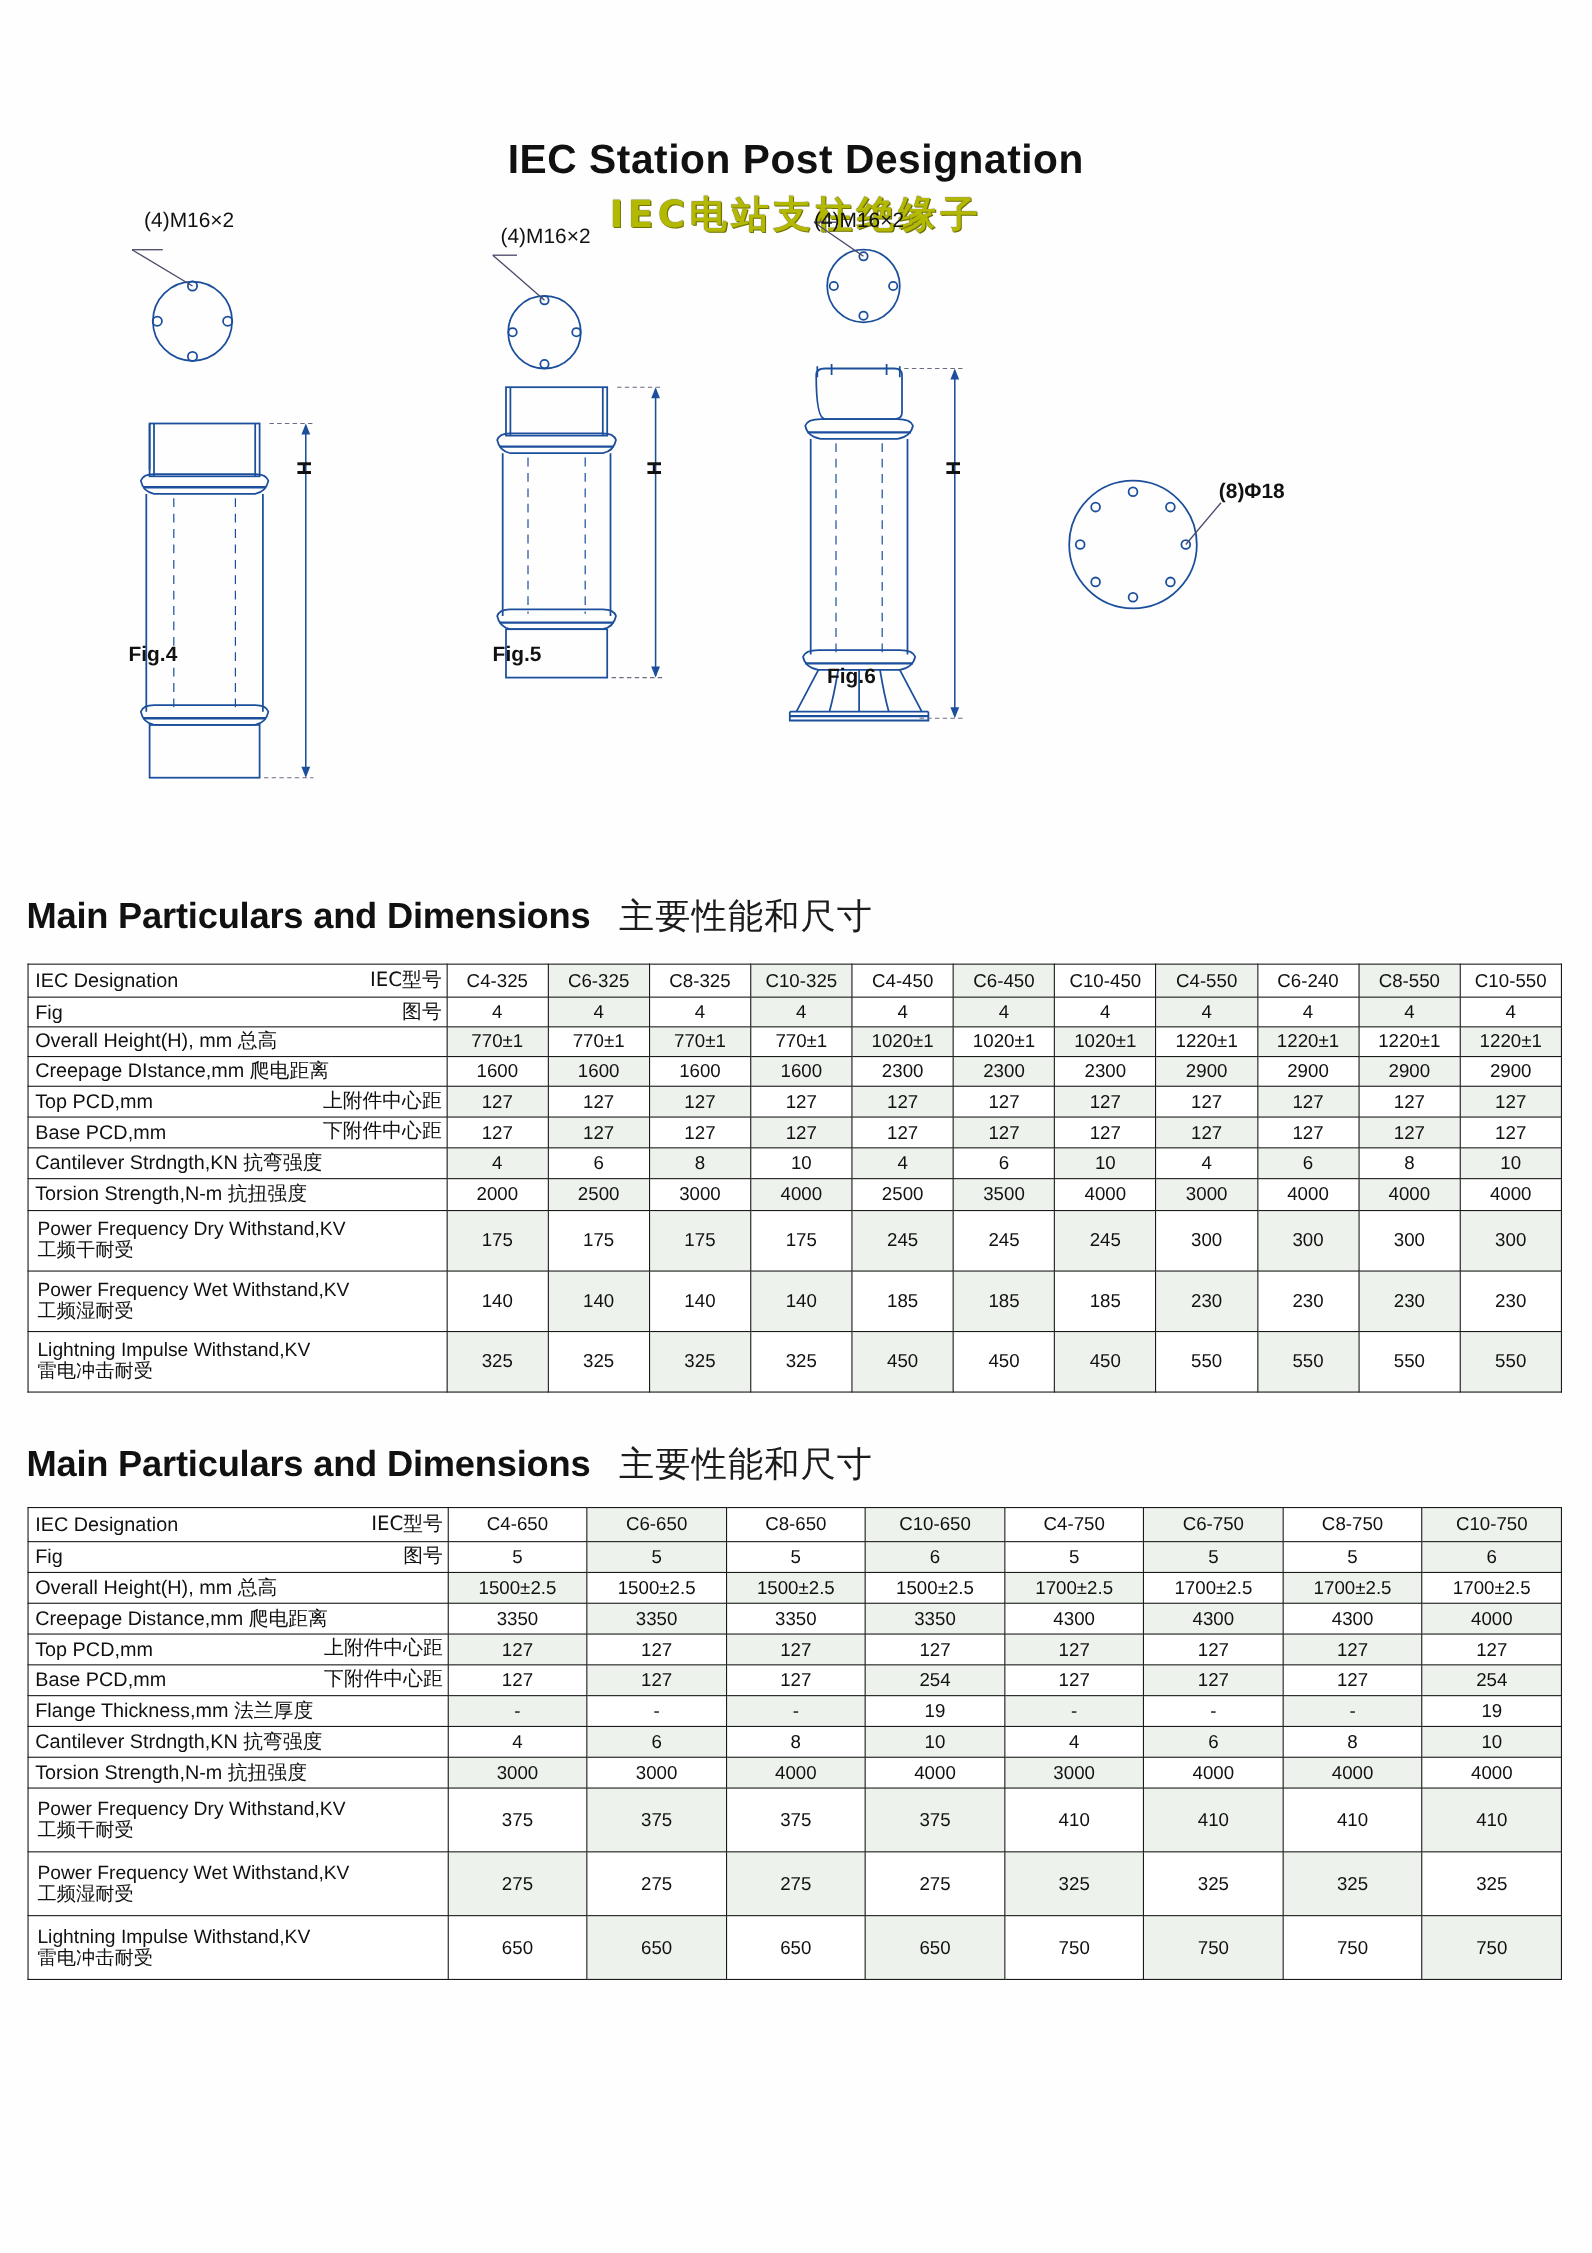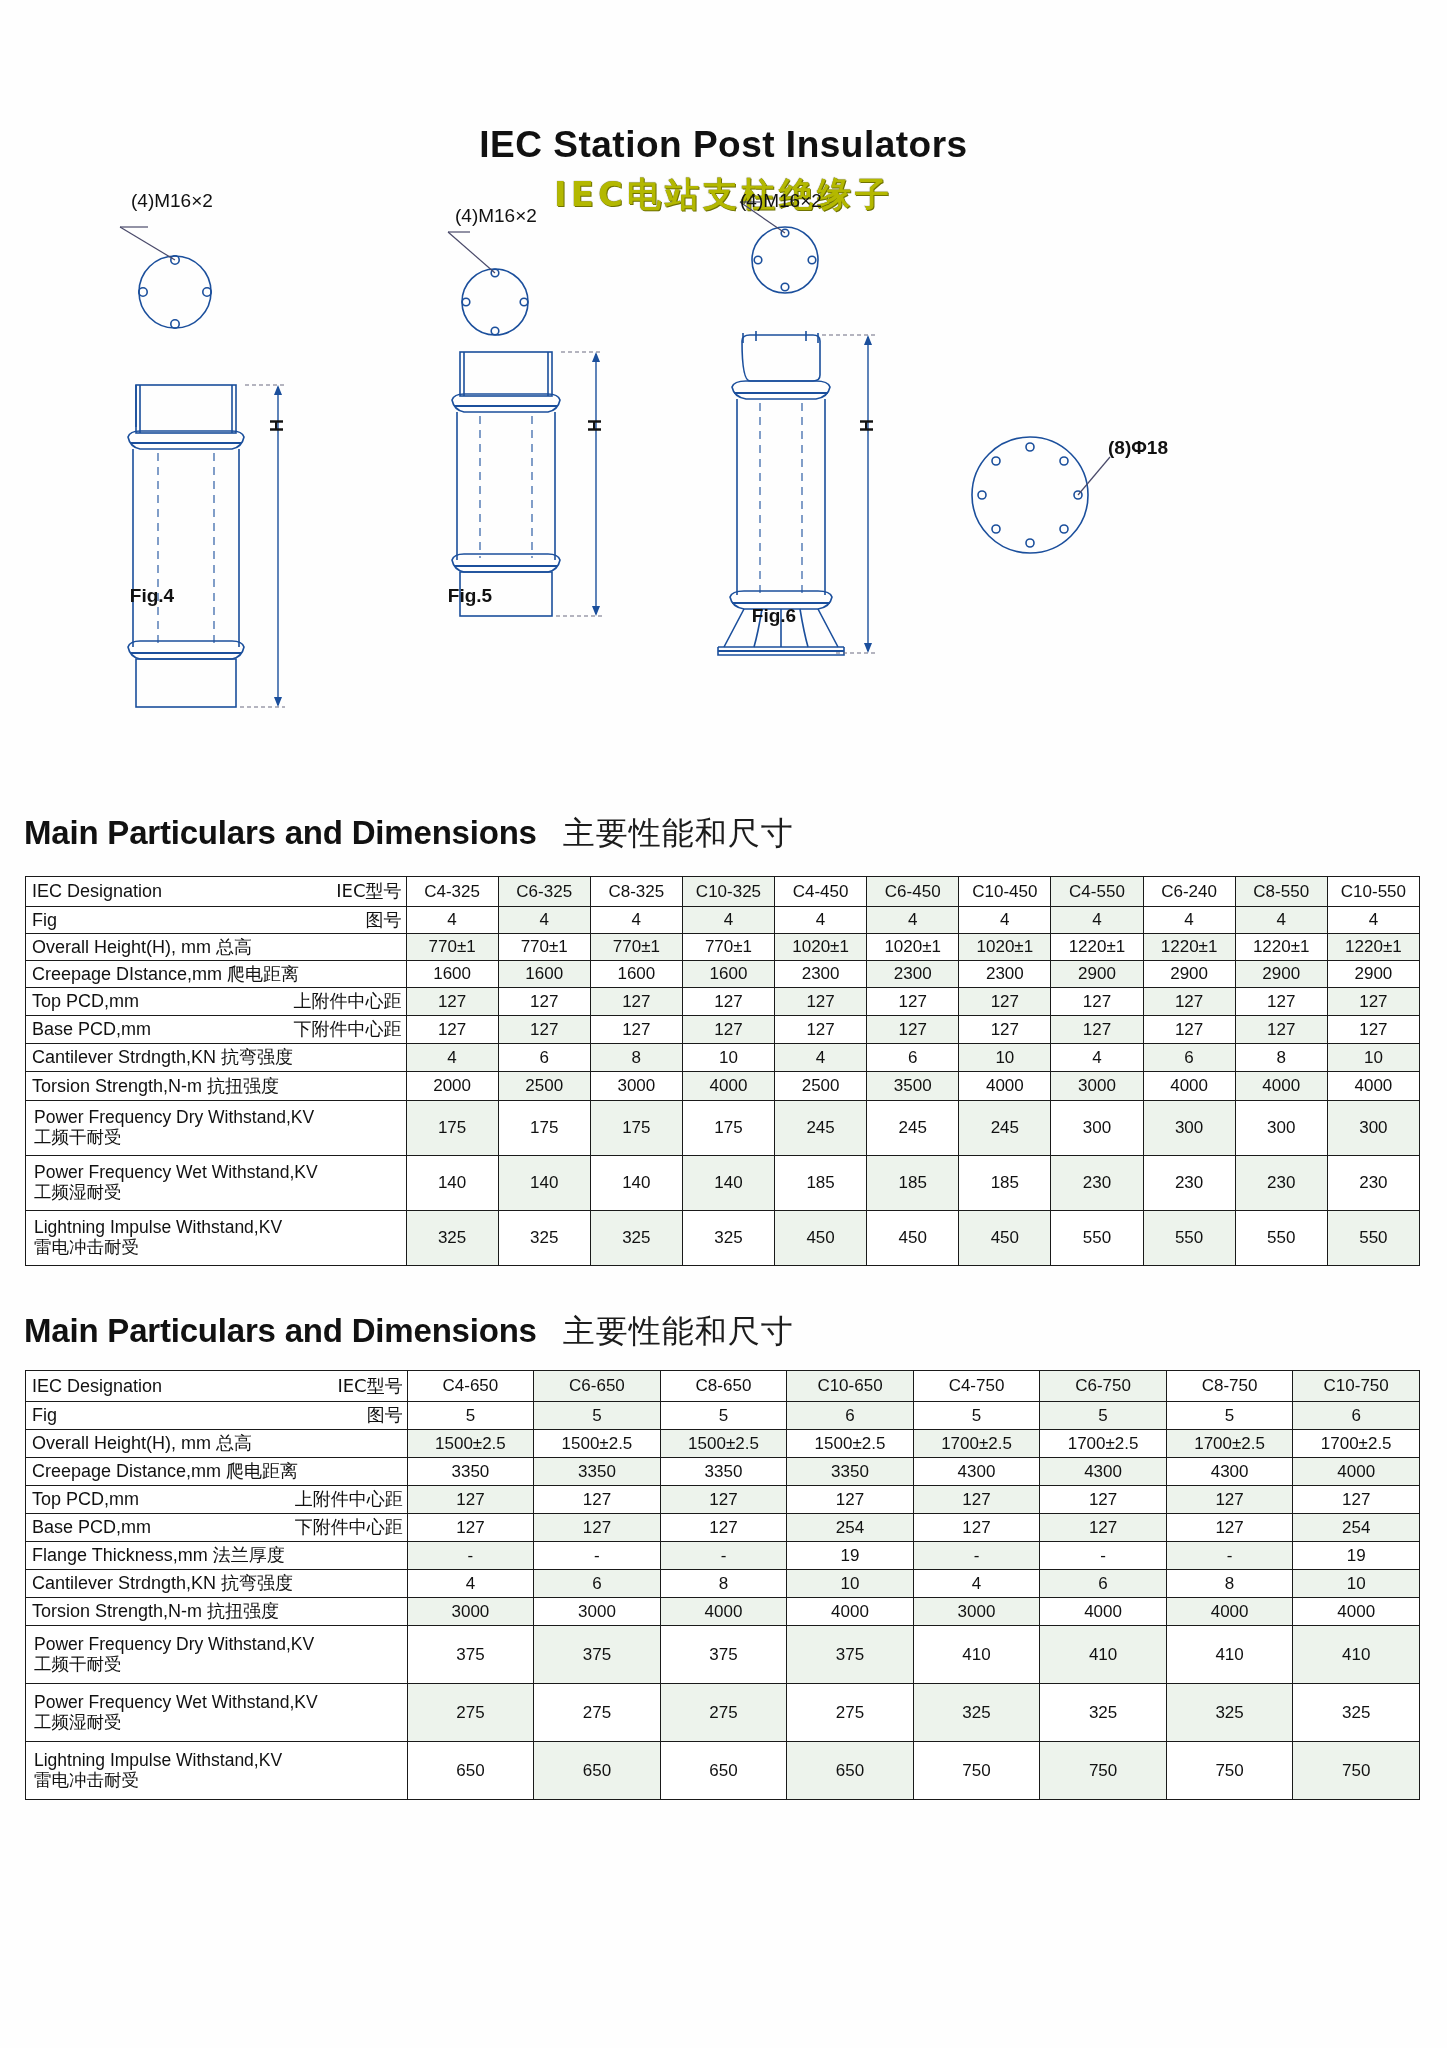--- a/index.html
+++ b/index.html
@@ -131,21 +131,21 @@
   .lbl-stack { text-align: left; line-height: 1.12; padding: 3px 2px; }
   .lbl-stack .l1 { font-size: 17.5px; }
   .lbl-stack .l2 { font-family: "DejaVu Sans", sans-serif; font-size: 17.5px; }
   td.colhead { font-size: 18px; }
 </style>
 </head>
 <body>
 
 <div class="page">
 
-  <div class="title-en">IEC Station  Post  Insulators</div>
+  <div class="title-en">IEC Station  Post  Designation</div>
   <div class="title-cn">IEC电站支柱绝缘子</div>
 
   <div class="figures">
 
     <svg class="draw" width="430" height="420" style="left:100px;top:0px;">
       <g fill="none" stroke="#1b4f9c" stroke-width="1.6">
 
         <circle cx="75" cy="77" r="36"></circle>
         <circle cx="75" cy="45" r="4.2"></circle>
         <circle cx="107" cy="77" r="4.2"></circle>
@@ -174,21 +174,21 @@
 
         <path d="M145 170 L185 170" stroke="#6b6b80" stroke-width="1" stroke-dasharray="4 3"></path>
         <path d="M140 492 L185 492" stroke="#6b6b80" stroke-width="1" stroke-dasharray="4 3"></path>
         <path d="M178 172 L178 490" stroke="#1b4f9c" stroke-width="1.4"></path>
         <path d="M178 170 l-4 10 l8 0 z" fill="#1b4f9c" stroke="none"></path>
         <path d="M178 492 l-4 -10 l8 0 z" fill="#1b4f9c" stroke="none"></path>
       </g>
     </svg>
     <div class="callout" style="left:131px;top:-25px;">(4)M16×2</div>
     <div class="hmark" style="left:271px;top:200px;">H</div>
-    <div class="fig-caption" style="left:92px;top:370px;">Fig.4</div>
+    <div class="fig-caption" style="left:79px;top:370px;">Fig.4</div>
 
     <svg class="draw" width="430" height="420" style="left:420px;top:15px;">
       <g fill="none" stroke="#1b4f9c" stroke-width="1.6">
         <circle cx="75" cy="72" r="33"></circle>
         <circle cx="75" cy="43" r="3.8"></circle>
         <circle cx="104" cy="72" r="3.8"></circle>
         <circle cx="75" cy="101" r="3.8"></circle>
         <circle cx="46" cy="72" r="3.8"></circle>
         <path d="M75 43 L28 2" stroke="#4a4a6a" stroke-width="1.2"></path>
         <path d="M28 2 L50 2" stroke="#4a4a6a" stroke-width="1.2"></path>

